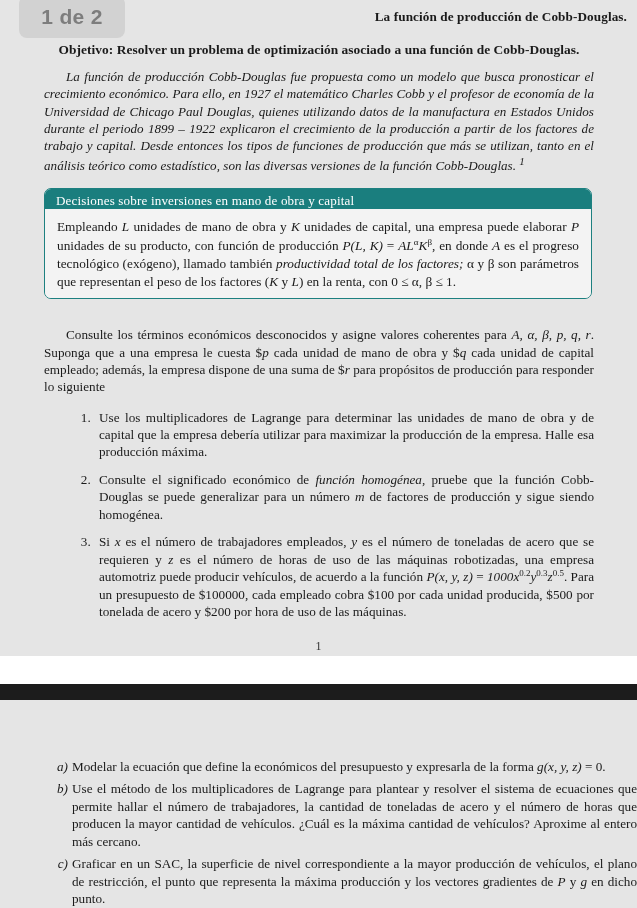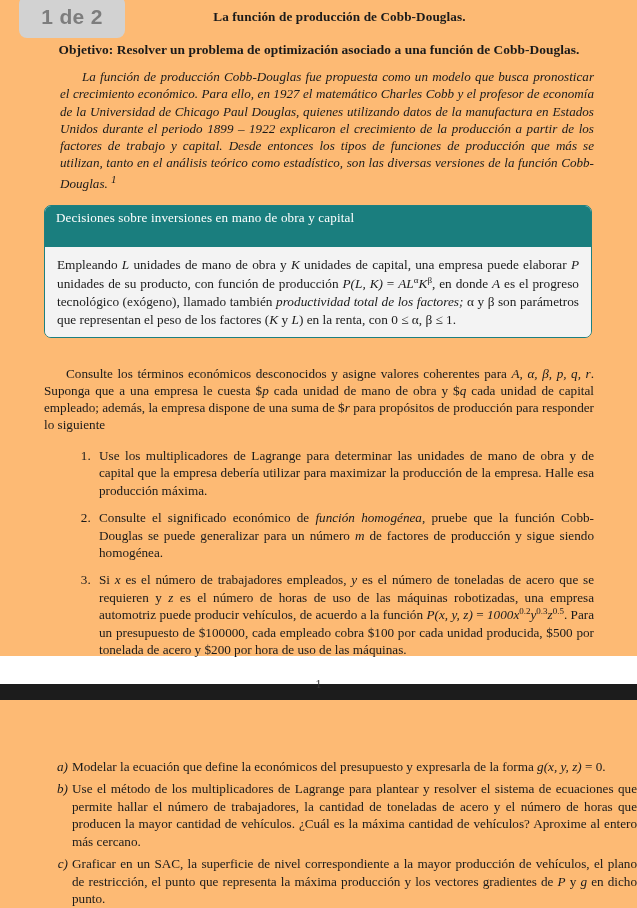--- a/index.html
+++ b/index.html
@@ -11,21 +11,21 @@
     width: 637px;
     height: 908px;
     font-family: "Liberation Serif", "DejaVu Serif", serif;
     color: #1a1a1a;
     overflow: hidden;
     position: relative;
   }
 
   .page {
     position: relative;
-    background: #fdba74;
+    background: #e5e5e5;
   }
 
   
   #page-one {
     width: 637px;
     height: 656px;
     padding: 0;
     box-sizing: border-box;
   }
 
@@ -41,21 +41,21 @@
     align-items: center;
     justify-content: center;
     font-family: "Liberation Sans", "DejaVu Sans", sans-serif;
     font-weight: bold;
     font-size: 21px;
     color: #7d7d7d;
     letter-spacing: 0.3px;
   }
 
   .doc-title {
-    text-align: center;
+    text-align: right;
     font-weight: bold;
     font-size: 13.2px;
     padding-top: 9px;
     margin-left: 52px;
     margin-right: 10px;
     letter-spacing: 0.1px;
   }
 
   .content {
     padding-left: 44px;
@@ -71,37 +71,36 @@
   }
 
   .intro {
     font-style: italic;
     font-size: 13.1px;
     line-height: 1.32;
     text-align: justify;
     text-indent: 22px;
     margin-top: 10px;
     letter-spacing: 0.02px;
-    margin-left: 16px;
   }
 
   
   .callout {
     margin-top: 11px;
     border: 1.5px solid #1d8080;
     border-radius: 7px;
     overflow: hidden;
     background: #f2f2f2;
     width: 546px;
   }
   .callout-header {
     background: #1a7e7e;
     color: #ffffff;
     font-size: 13.1px;
-    padding: 4px 11px 21px 11px;
+    padding: 4px 11px 0 11px;
     letter-spacing: 0.15px;
   }
   .callout-body {
     background: #f3f3f3;
     font-size: 13.3px;
     line-height: 1.33;
     padding: 9px 12px 8px 12px;
     text-align: justify;
   }
 

